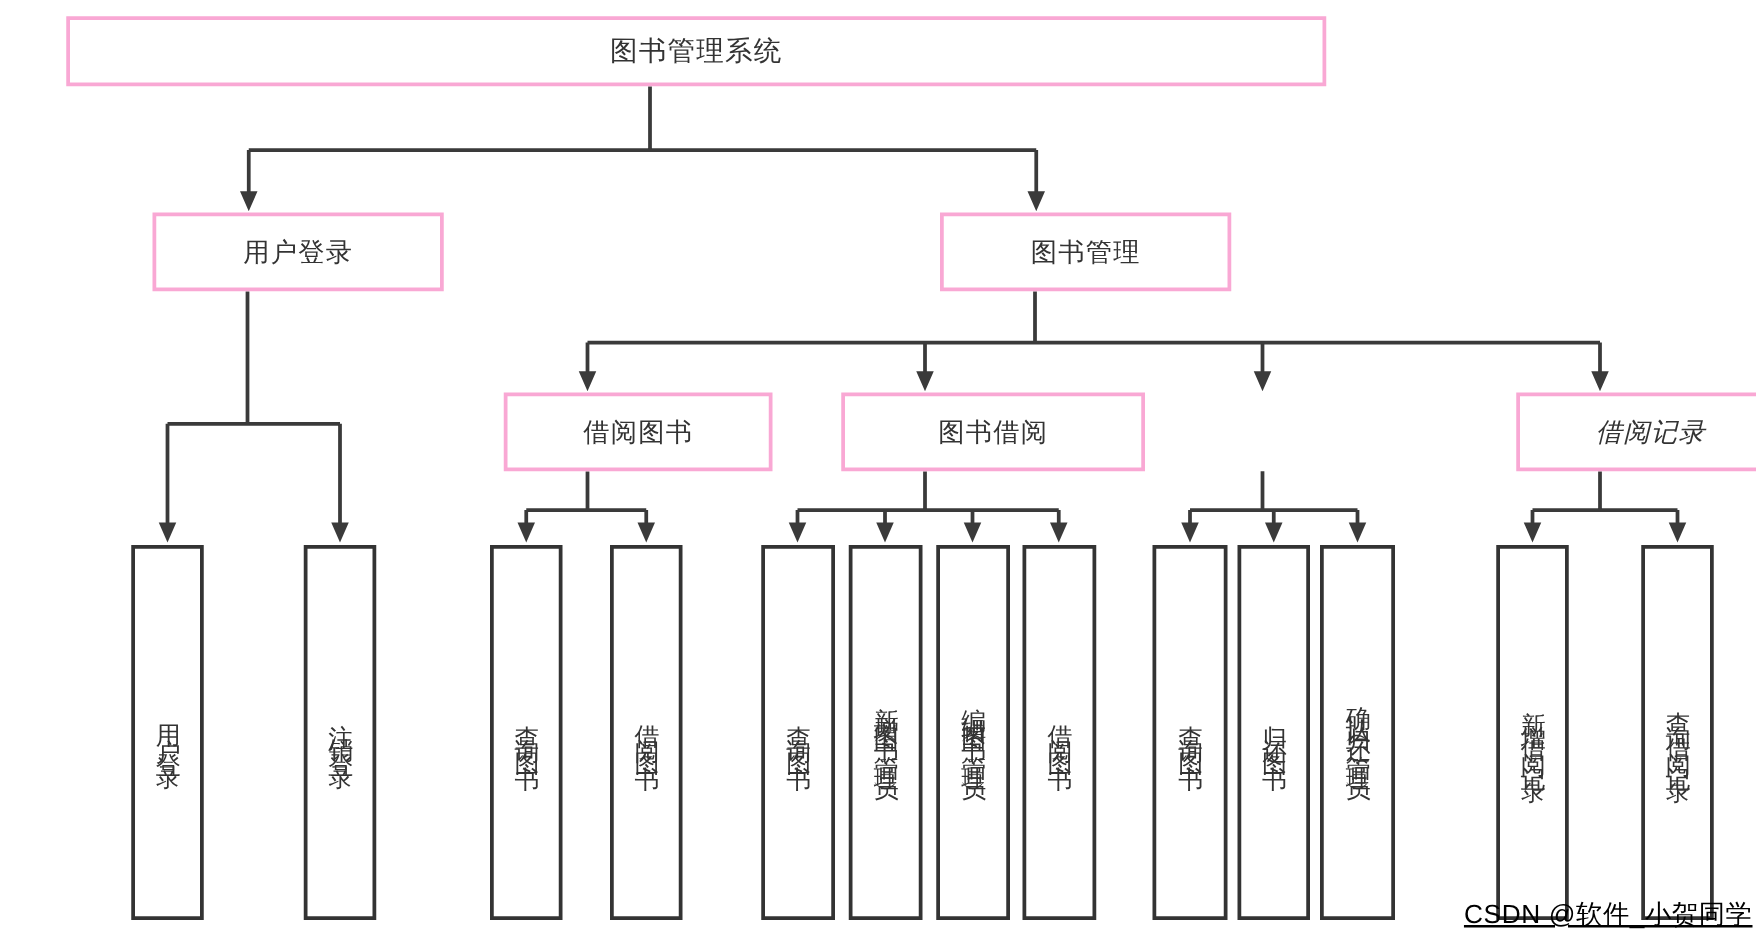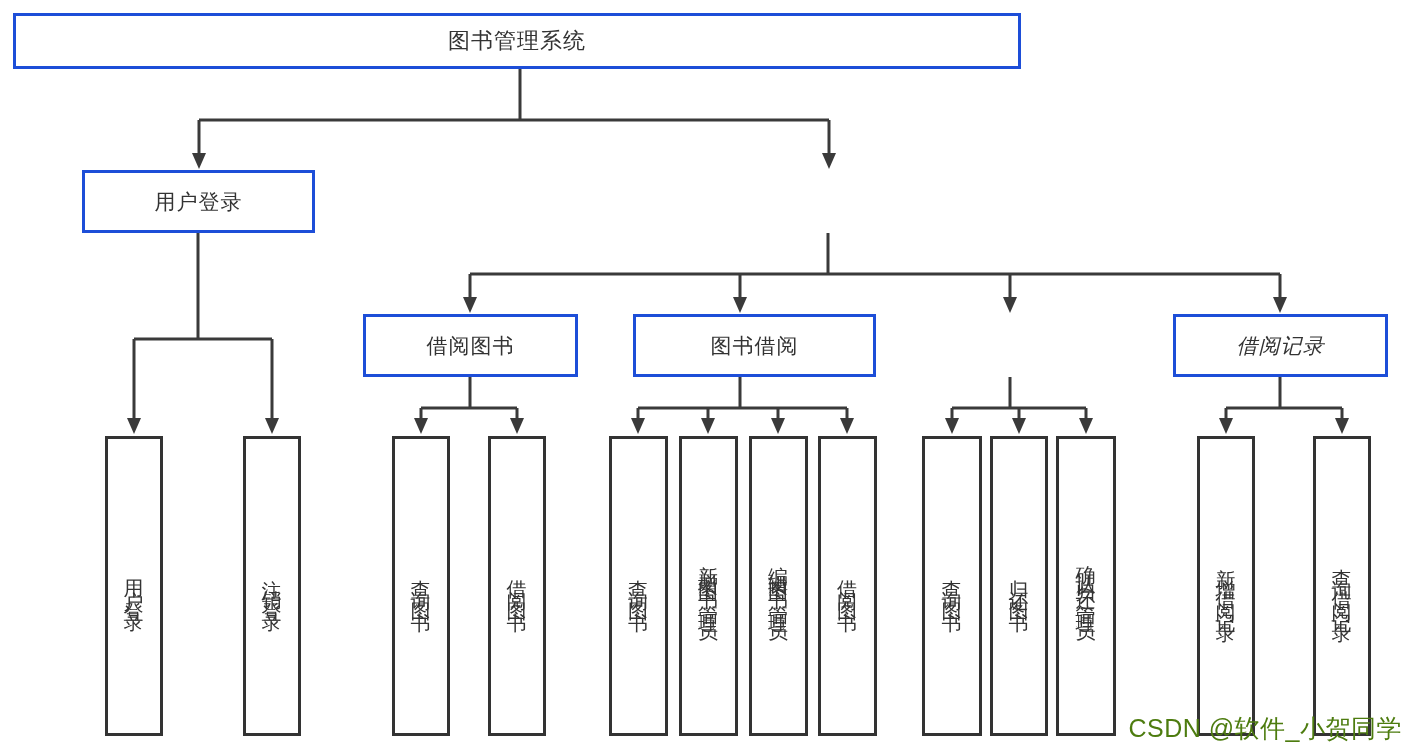--- a/index.html
+++ b/index.html
@@ -8,26 +8,27 @@
     width:1405px;height:747px;
     background:#ffffff;
     font-family:"Liberation Sans","DejaVu Sans",sans-serif;
     overflow:hidden;
   }
   .wires{position:absolute;left:0;top:0;width:1405px;height:747px;}
   .node{
     position:absolute;
     box-sizing:border-box;
     background:#ffffff;
-    border:3px solid #1d4ed8;
+    border:3px solid #f9a8d4;
     display:flex;align-items:center;justify-content:center;
     color:#333333;
     font-size:21px;
     letter-spacing:1px;
     white-space:nowrap;
+    margin-left:40px;
   }
   .node--root{font-size:22px;}
   .leaf{
     position:absolute;
     top:436px;height:300px;
     box-sizing:border-box;
     background:#ffffff;
     border:3px solid #333333;
     display:flex;align-items:center;justify-content:center;
     color:#333333;
@@ -35,25 +36,26 @@
   }
   .leaf span{
     writing-mode:vertical-rl;
     letter-spacing:11px;
     line-height:1;
   }
   .leaf--long span{letter-spacing:8px;}
   .watermark{
     position:absolute;
     right:3px;bottom:2px;
-    color:#4d7c0f;
-    font-size:25px;
+    color:#000000;
+    font-size:21px;
     letter-spacing:0.5px;
     z-index:5;
     white-space:nowrap;
+    text-decoration:underline;
   }
 </style>
 </head>
 <body>
 
 <div class="stage">
 
   <svg class="wires" viewBox="0 0 1405 747" xmlns="http://www.w3.org/2000/svg">
     <g stroke="#3a3a3a" stroke-width="3" fill="none">
       <path d="M520 69 V120 M199 120 H829 M199 120 V158 M829 120 V158"></path>
@@ -71,20 +73,21 @@
       <path d="M414 418 L428 418 L421 434 Z M510 418 L524 418 L517 434 Z"></path>
       <path d="M631 418 L645 418 L638 434 Z M701 418 L715 418 L708 434 Z M771 418 L785 418 L778 434 Z M840 418 L854 418 L847 434 Z"></path>
       <path d="M945 418 L959 418 L952 434 Z M1012 418 L1026 418 L1019 434 Z M1079 418 L1093 418 L1086 434 Z"></path>
       <path d="M1219 418 L1233 418 L1226 434 Z M1335 418 L1349 418 L1342 434 Z"></path>
     </g>
   </svg>
 
   <div class="node node--root" style="left:13px;top:13px;width:1008px;height:56px;">图书管理系统</div>
 
   <div class="node" style="left:82px;top:170px;width:233px;height:63px;">用户登录</div>
+  <div class="node" style="left:712px;top:170px;width:233px;height:63px;">图书管理</div>
 
   <div class="node" style="left:363px;top:314px;width:215px;height:63px;">借阅图书</div>
   <div class="node" style="left:633px;top:314px;width:243px;height:63px;">图书借阅</div>
   <div class="node" style="left:1173px;top:314px;width:215px;height:63px;font-style:italic;">借阅记录</div>
 
   <div class="leaf" style="left:105px;width:58px;">
     <span>用户登录</span>
   </div>
   <div class="leaf" style="left:243px;width:58px;">
     <span>注销登录</span>

